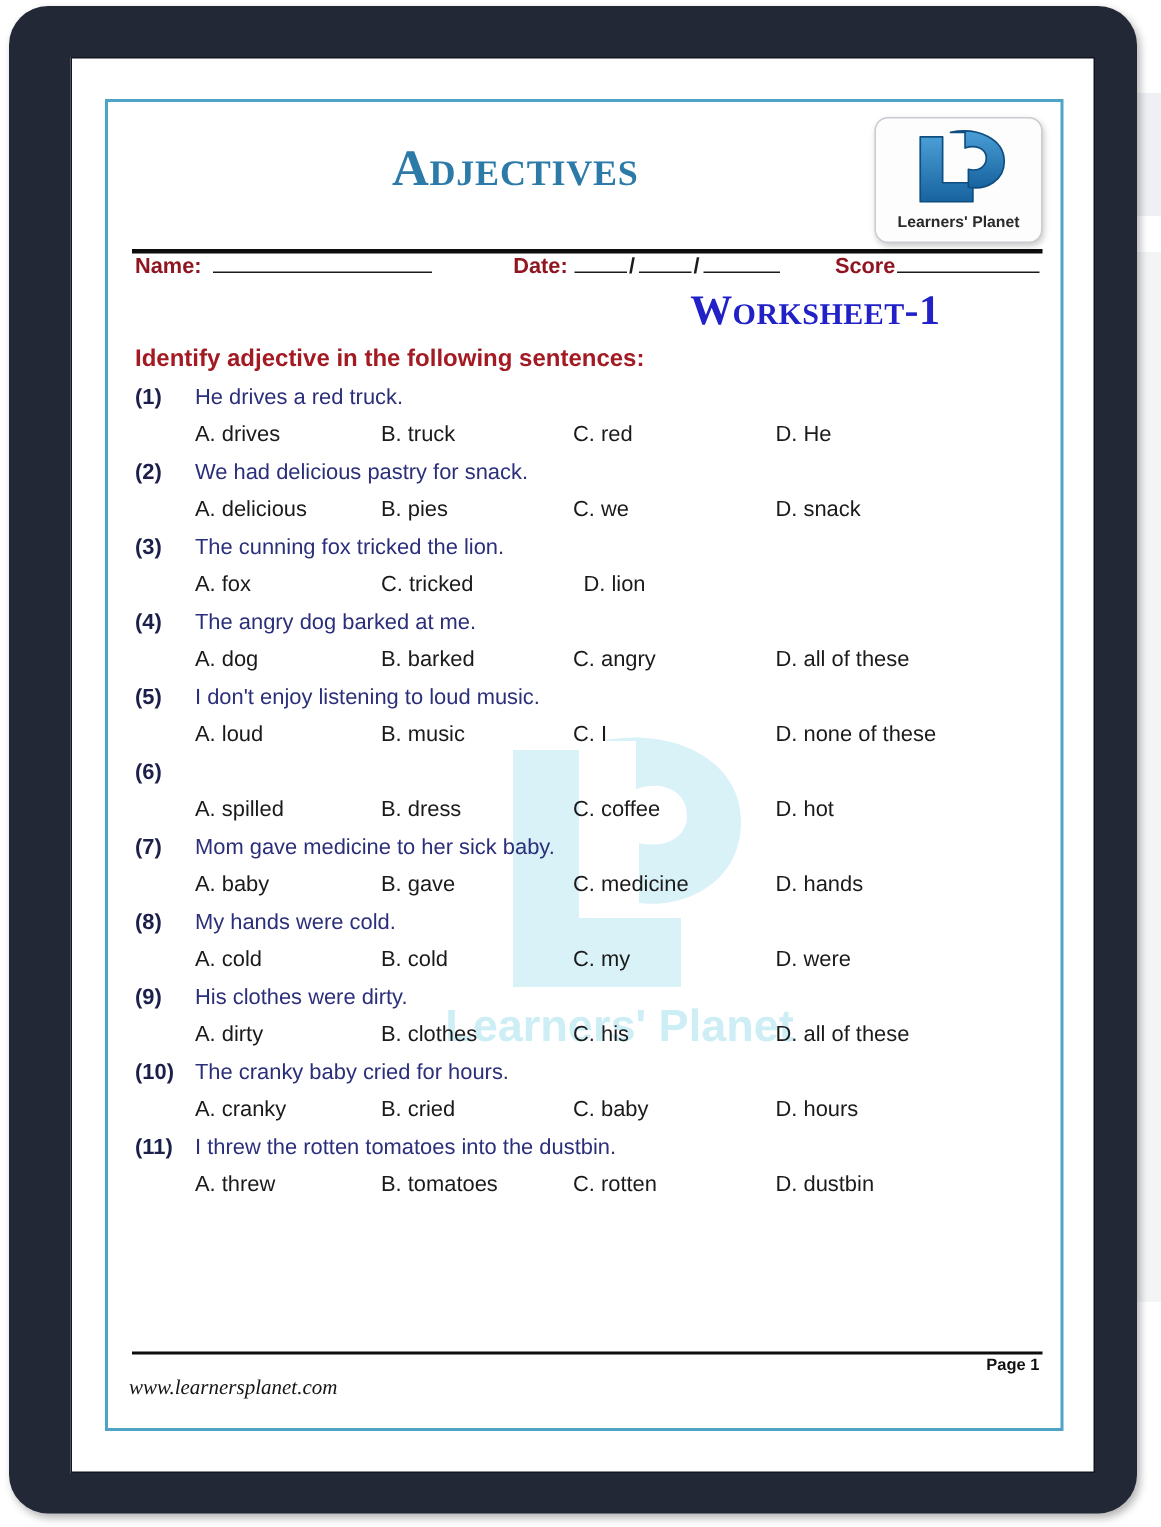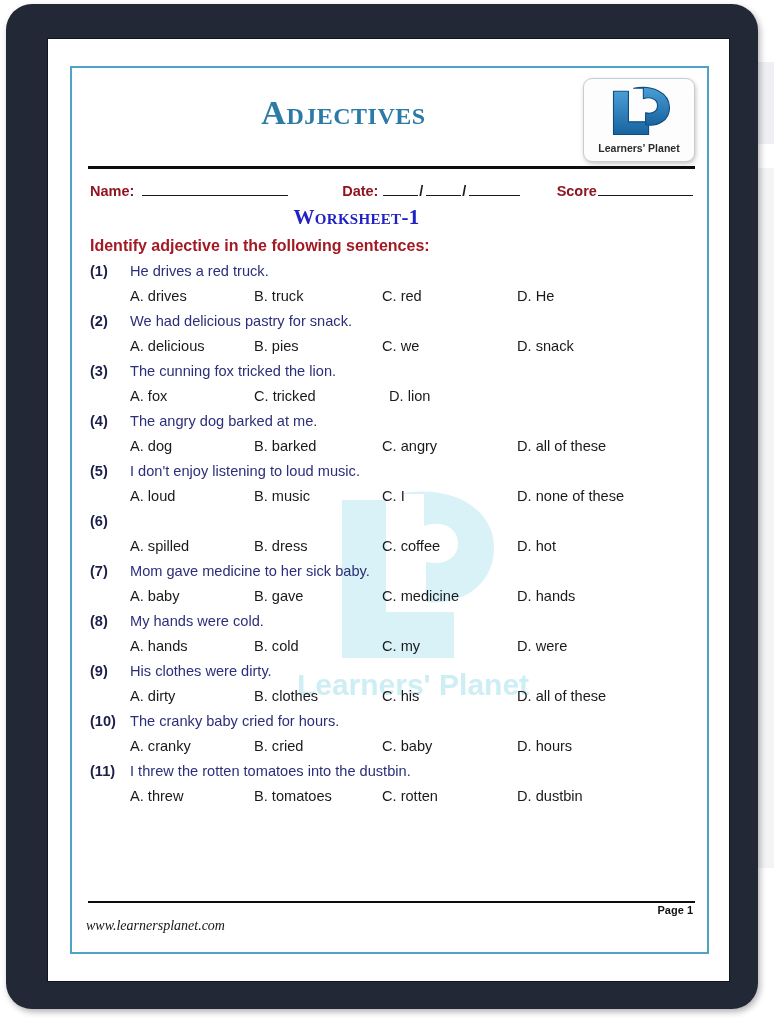--- a/index.html
+++ b/index.html
@@ -145,21 +145,20 @@
   .rule-top {
     height: 0;
     border-top: 3px solid #0d0d0d;
     margin: 0 2px 0 2px;
   }
 
   
   .ndsrow {
     display: flex;
     align-items: baseline;
-    margin-top: 14px;
     padding: 0 4px;
     font-size: 14.5px;
     font-weight: bold;
     color: #8f1520;
     white-space: nowrap;
   }
   .nds-label { }
   .fill-line {
     display: inline-block;
     border-bottom: 1.6px solid #1b1b1b;
@@ -168,25 +167,25 @@
   .ln-name  { width: 150px; margin-left: 8px; }
   .ln-d1    { width: 36px;  margin-left: 5px; }
   .ln-d2    { width: 36px;  margin-left: 2px; }
   .ln-d3    { width: 52px;  margin-left: 2px; }
   .ln-score { width: 98px;  margin-left: 1px; }
   .slash { padding: 0 1px; color: #1b1b1b; font-weight: bold; }
   .sp-date  { width: 56px; display:inline-block; }
   .sp-score { width: 38px; display:inline-block; }
 
   .worksheet-no {
-    text-align: center;
+    text-align: right;
     font-family: "Liberation Serif", serif;
     font-variant: small-caps;
     font-weight: bold;
-    font-size: 21px;
+    font-size: 28px;
     color: #2121c7;
     margin-top: 6px;
     letter-spacing: 0.3px;
     padding-right: 70px;
   }
 
   .instruction {
     font-size: 16px;
     font-weight: bold;
     color: #a31a23;
@@ -412,21 +411,21 @@
               <span class="opt opt-d">D. hands</span>
             </div>
           </div>
 
           <div class="q-block">
             <div class="q-line">
               <span class="q-num">(8)</span>
               <span class="q-text">My hands were cold.</span>
             </div>
             <div class="opt-line">
-              <span class="opt opt-a">A. hands</span>
+              <span class="opt opt-a">A. cold</span>
               <span class="opt opt-b">B. cold</span>
               <span class="opt opt-c">C. my</span>
               <span class="opt opt-d">D. were</span>
             </div>
           </div>
 
           <div class="q-block">
             <div class="q-line">
               <span class="q-num">(9)</span>
               <span class="q-text">His clothes were dirty.</span>

